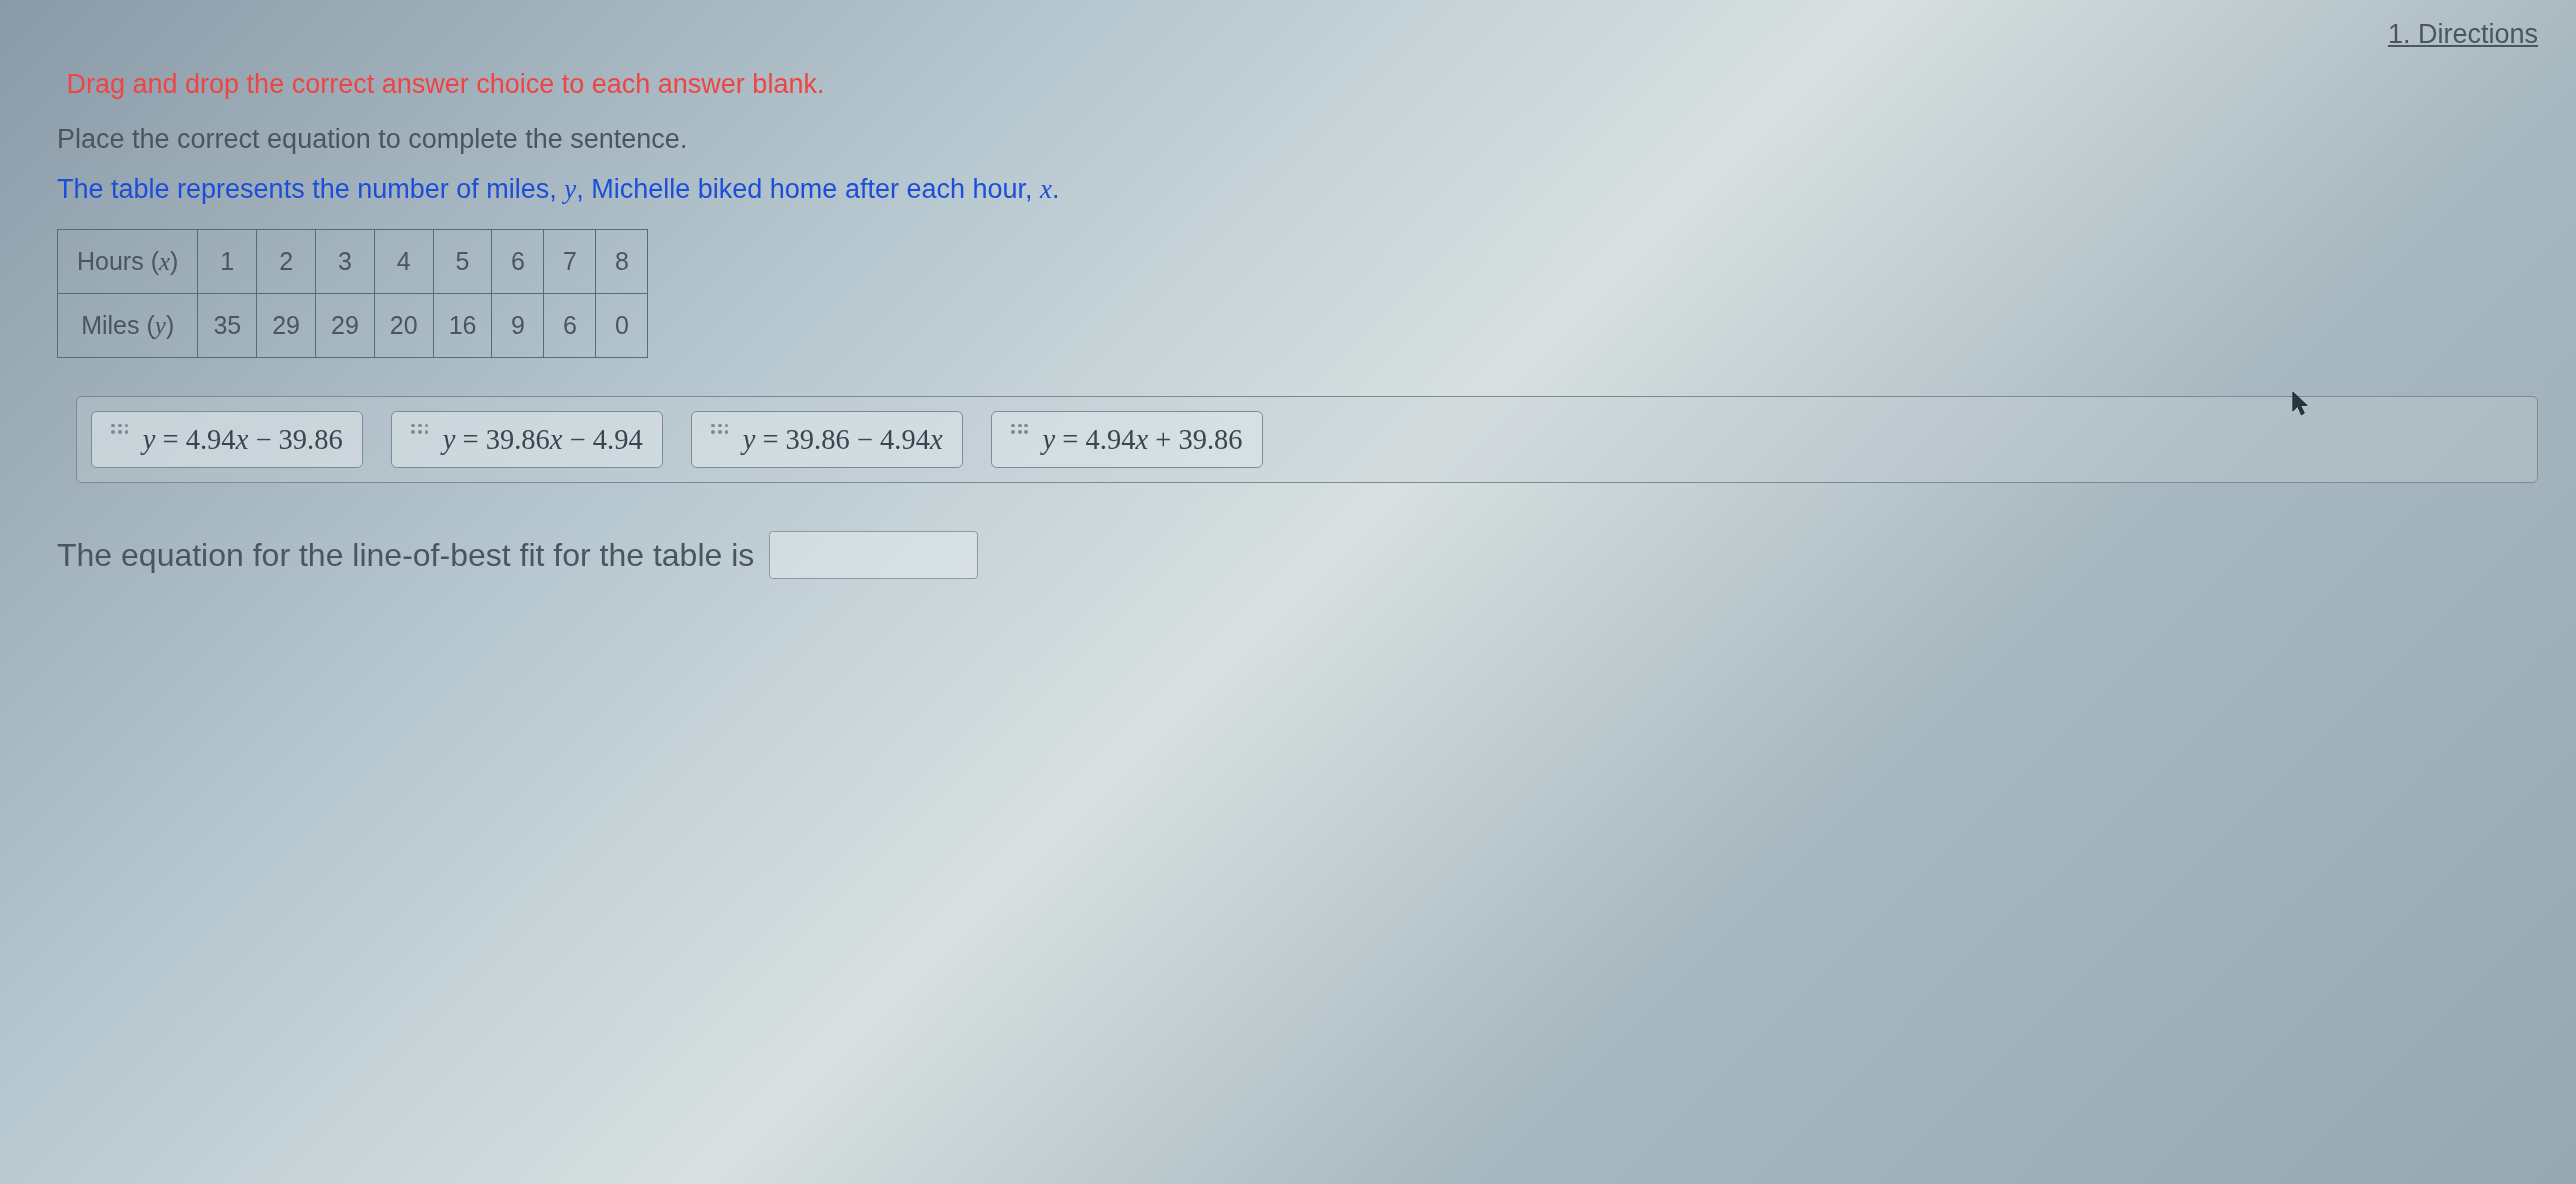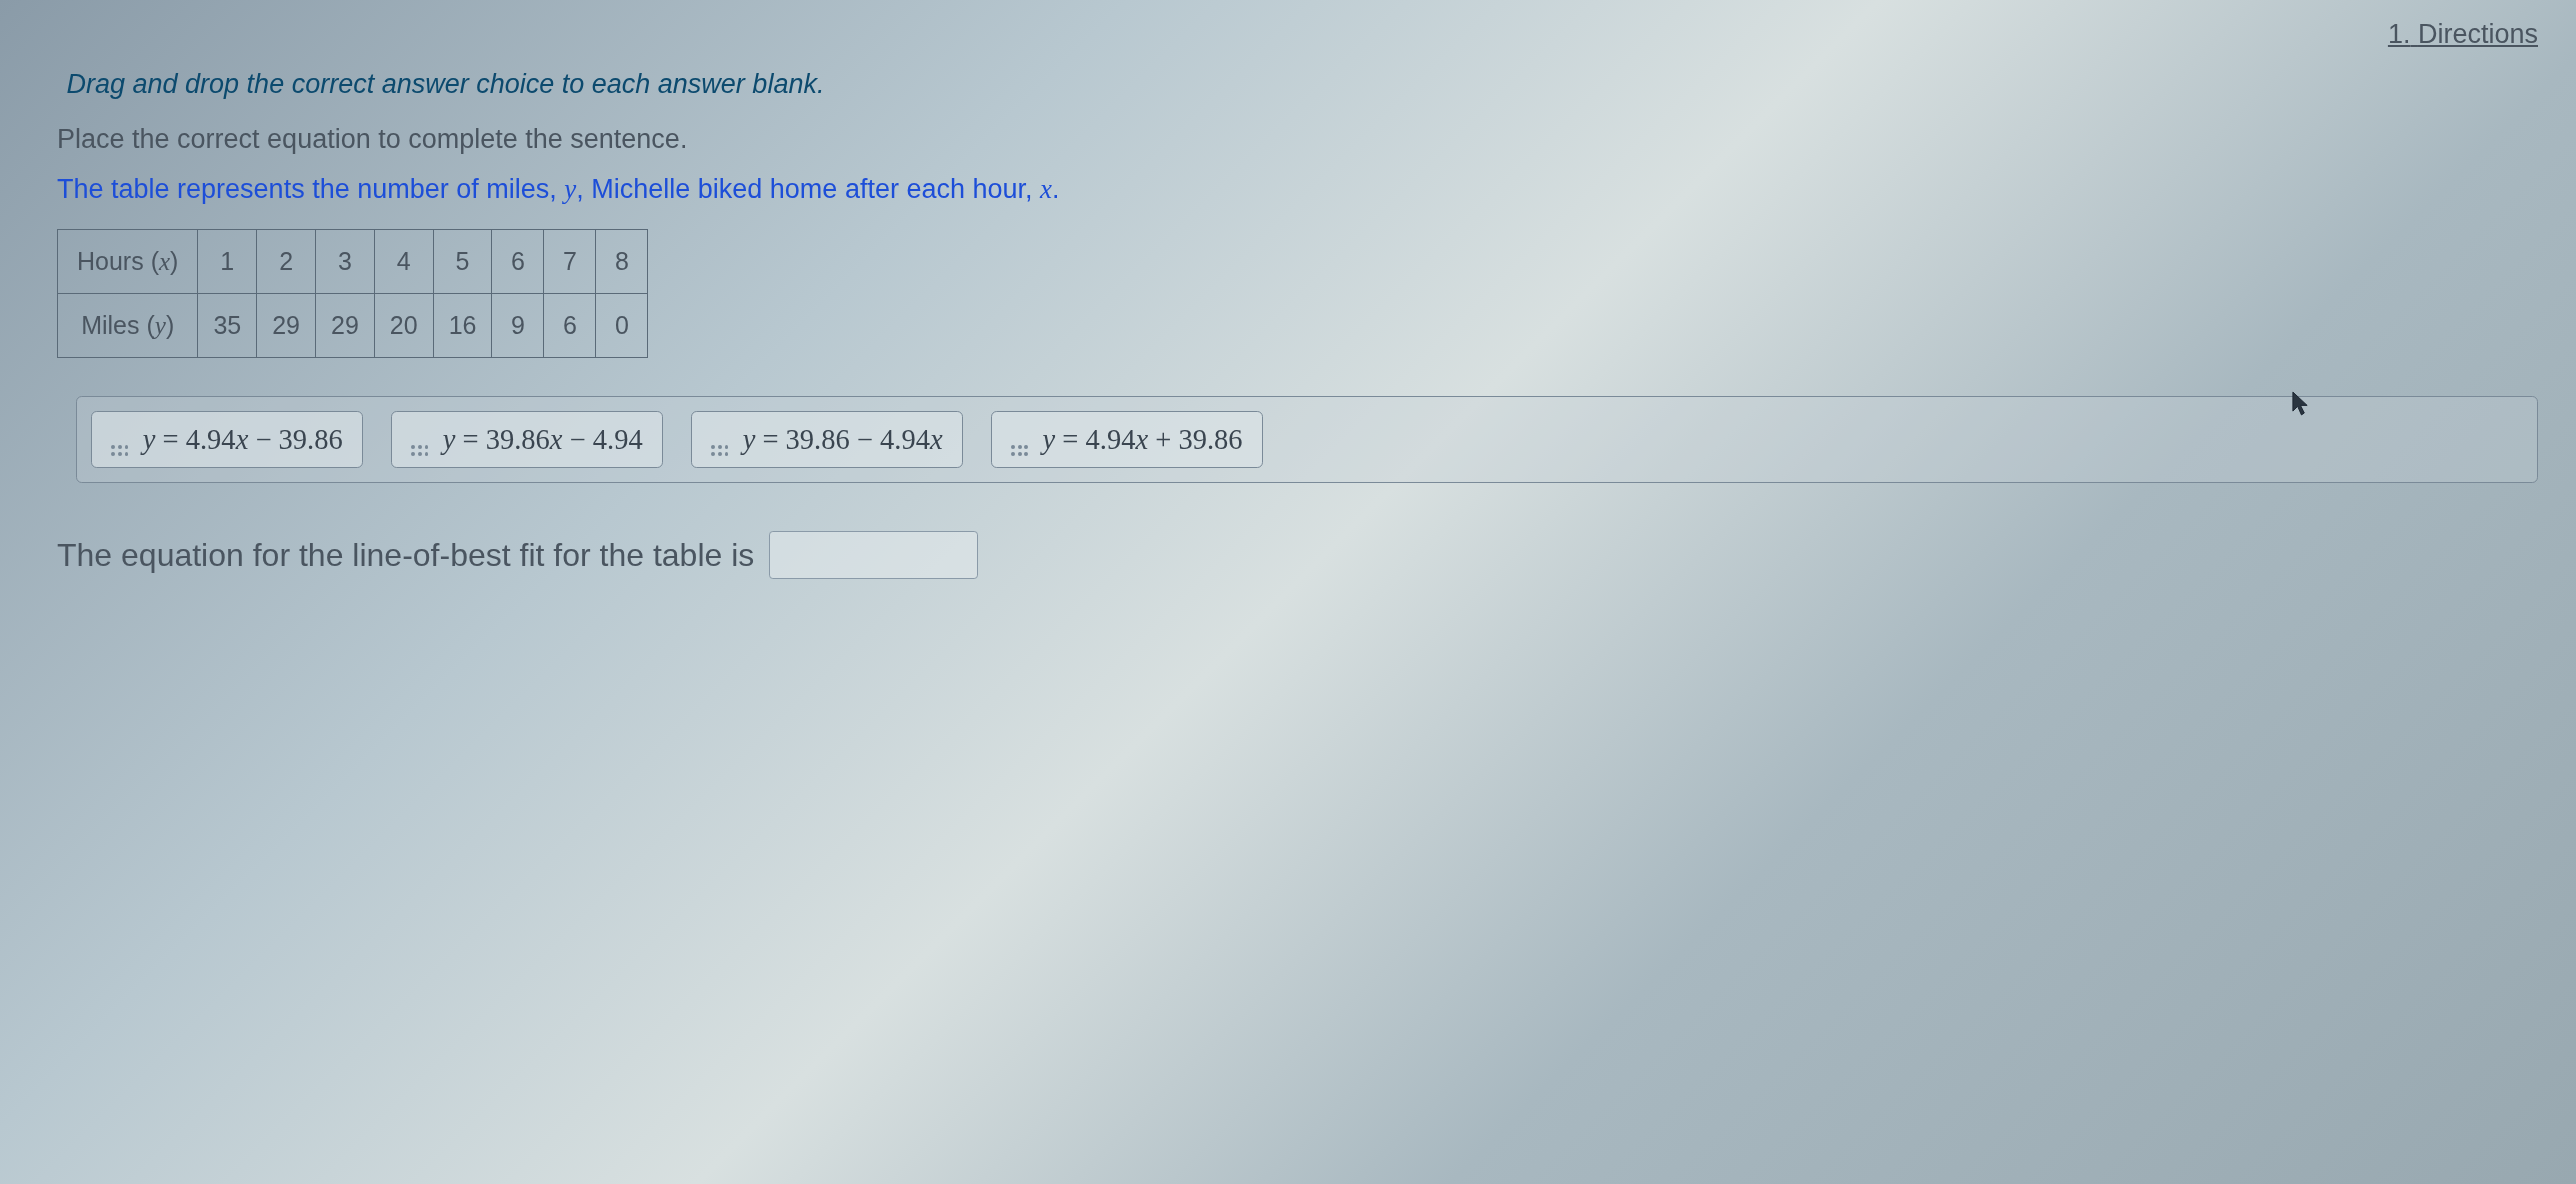--- a/index.html
+++ b/index.html
@@ -23,23 +23,22 @@
       text-decoration: underline;
       font-weight: normal;
       text-align: right;
     }
     
     .question-number {
       display: inline;
     }
     
     .instruction-italic {
-      font-style: italic;
-      font-size: 27px;
-      color: #0c4a6e;
+      font-size: 27px;
+      color: #ef4444;
       margin-bottom: 24px;
       margin-left: 28.5px;
     }
     
     .instruction-text {
       font-size: 27px;
       color: #4a5560;
       margin-bottom: 19px;
       margin-left: 19px;
     }
@@ -85,21 +84,21 @@
       margin-bottom: 48px;
       flex-wrap: wrap;
       padding: 14.3px;
       border: 1.9px solid #7a8a98;
       border-radius: 5.7px;
       background: rgba(200, 210, 215, 0.3);
     }
     
     .choice-box {
       display: flex;
-      align-items: flex-end;
+      align-items: flex-start;
       gap: 14.3px;
       border: 1.9px solid #7a8a98;
       border-radius: 5.7px;
       padding: 11.4px 19px;
       background: rgba(220, 228, 232, 0.6);
       cursor: grab;
     }
     
     .drag-handle {
       display: grid;

